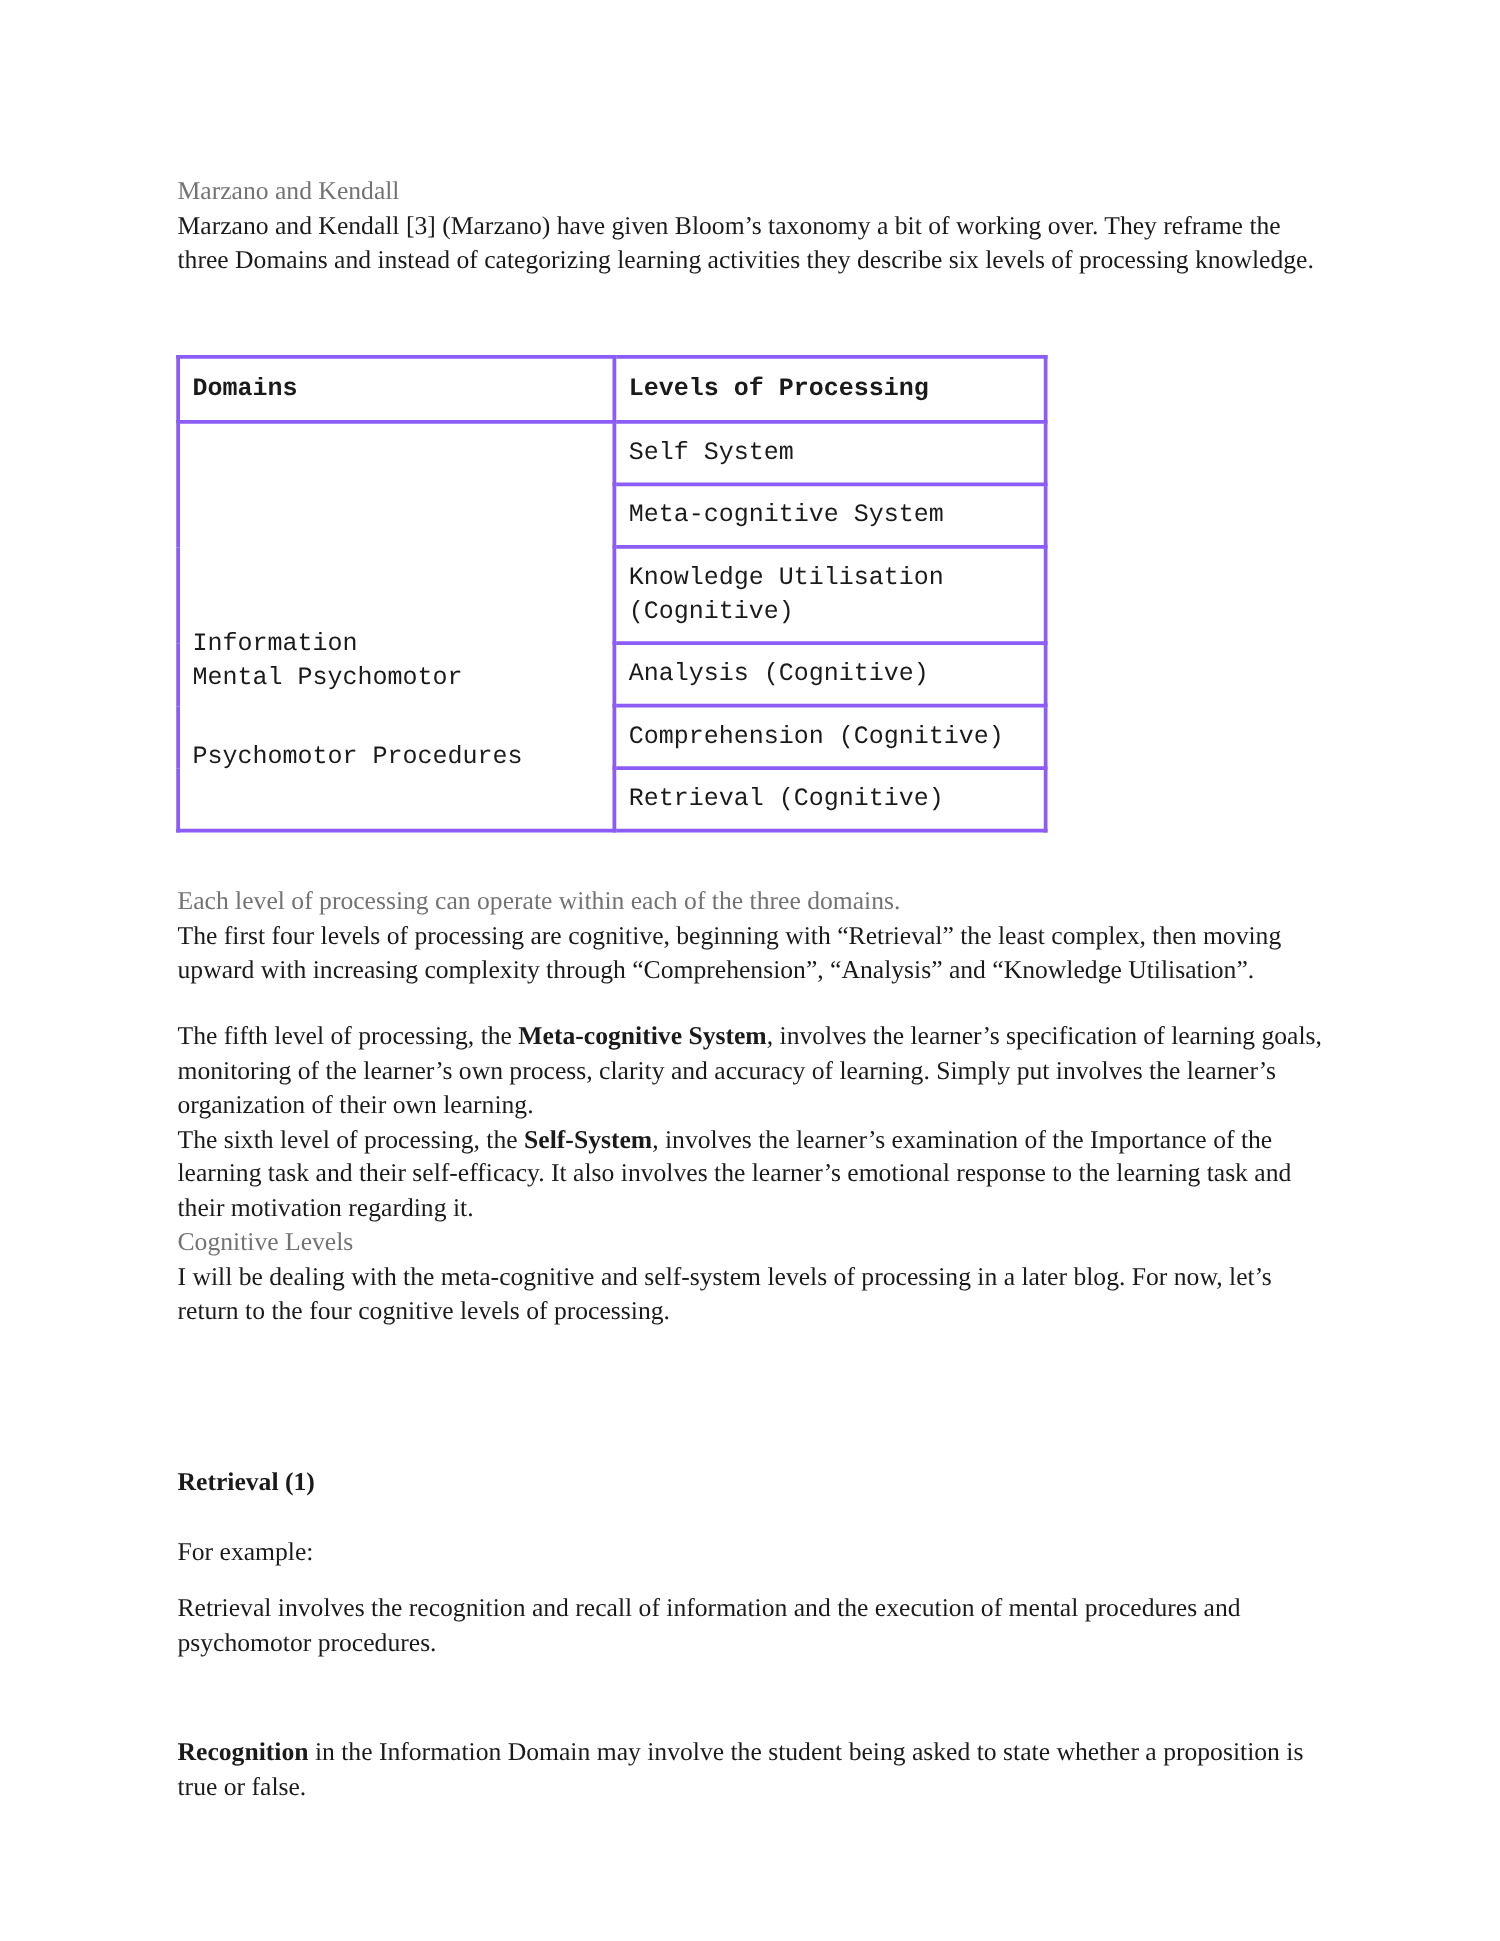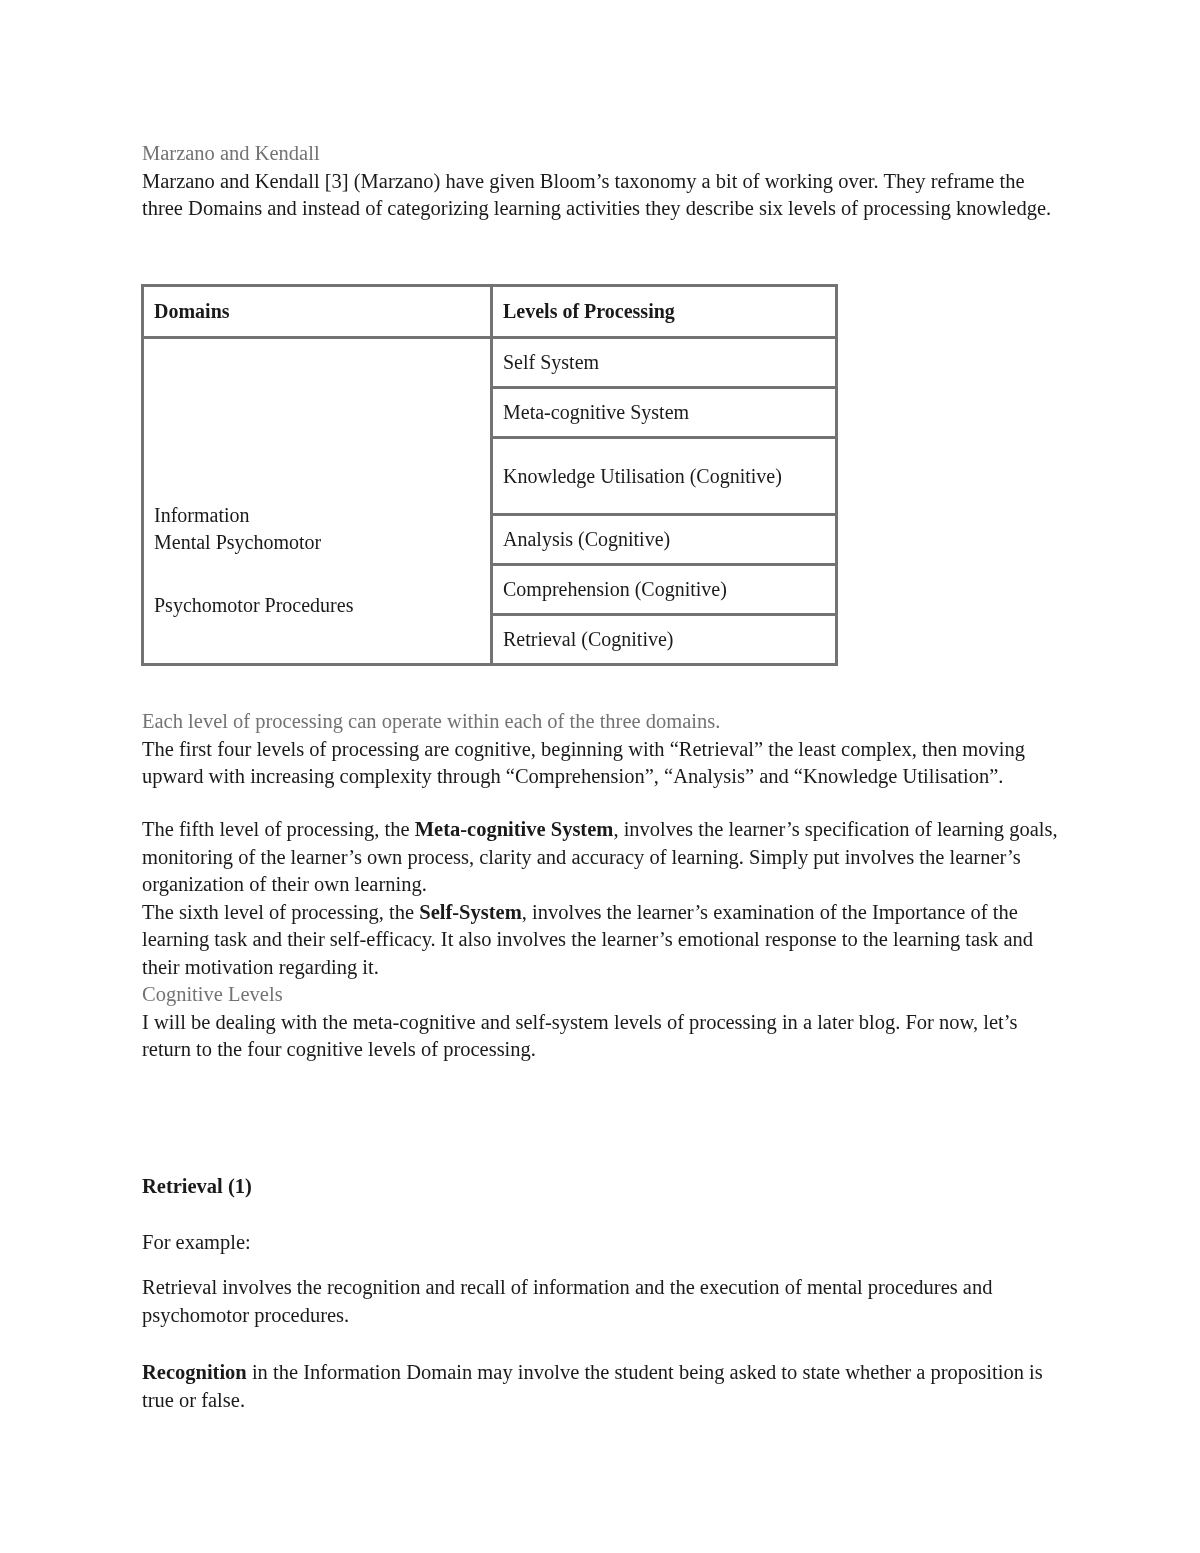--- a/index.html
+++ b/index.html
@@ -2,21 +2,21 @@
 <html><head>
 <meta charset="utf-8">
 <style>
   html, body { margin: 0; padding: 0; background: #ffffff; }
   body { width: 1200px; height: 1553px; position: relative; overflow: hidden;
          font-family: "Liberation Serif", "DejaVu Serif", serif; color: #1a1a1a; }
   .page { position: absolute; left: 142px; top: 140px; width: 920px; font-size: 20.5px; line-height: 27.5px; }
   .heading-blue { color: #737373; font-weight: normal; }
   p { margin: 0; }
   table.levels { position: absolute; left: 141px; top: 284px; border-collapse: collapse; width: 697px; font-size: 20px; }
-  table.levels td { border: 3px solid #737373; padding: 0 10px; vertical-align: middle; }
+  table.levels td { border: 3px solid #8b5cf6; padding: 0 10px; vertical-align: middle; font-family: Liberation Mono, monospace; }
   table.levels td.hdr { font-weight: bold; height: 49px; }
   table.levels td.lvl { height: 47px; }
   table.levels td.lvl.tall { height: 74px; line-height: 27px; }
   table.levels td.dom { width: 326px; vertical-align: bottom; padding-bottom: 44px; line-height: 27px; }
   .blk { position: absolute; left: 142px; width: 920px; font-size: 20.5px; line-height: 27.5px; }
 </style>
 </head>
 <body>
 
 <div class="page">
@@ -66,14 +66,14 @@
   <p><span>The fifth level of processing, the </span><b>Meta-cognitive System</b><span>, involves the learner’s specification of learning goals, monitoring of the learner’s own process, clarity and accuracy of learning. Simply put involves the learner’s organization of their own learning.</span></p>
   <p><span>The sixth level of processing, the </span><b>Self-System</b><span>, involves the learner’s examination of the Importance of the learning task and their self-efficacy. It also involves the learner’s emotional response to the learning task and their motivation regarding it.</span></p>
   <p class="heading-blue">Cognitive Levels</p>
   <p>I will be dealing with the meta-cognitive and self-system levels of processing in a later blog. For now, let’s return to the four cognitive levels of processing.</p>
 </div>
 
 <div class="blk" style="top:1173px">
   <p style="font-weight:bold">Retrieval (1)</p>
   <p style="margin-top:28px">For example:</p>
   <p style="margin-top:18px">Retrieval involves the recognition and recall of information and the execution of mental procedures and psychomotor procedures.</p>
-  <p style="margin-top:30px"><b>Recognition</b><span> in the Information Domain may involve the student being asked to state whether a proposition is true or false.</span></p>
+  <p style="margin-top:60px"><b>Recognition</b><span> in the Information Domain may involve the student being asked to state whether a proposition is true or false.</span></p>
 </div>
 
 </body></html>

